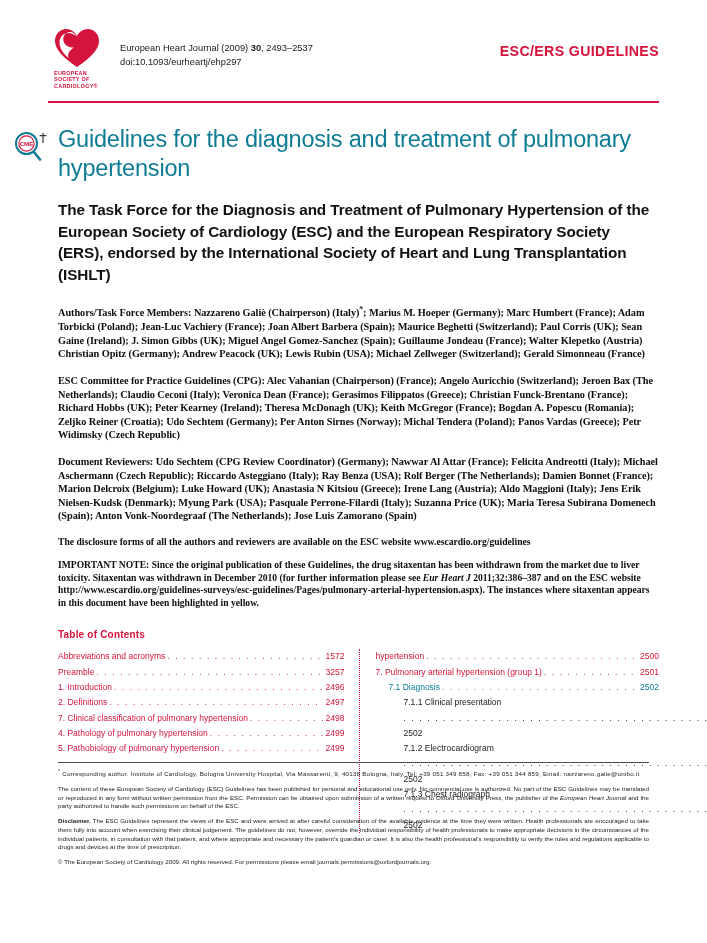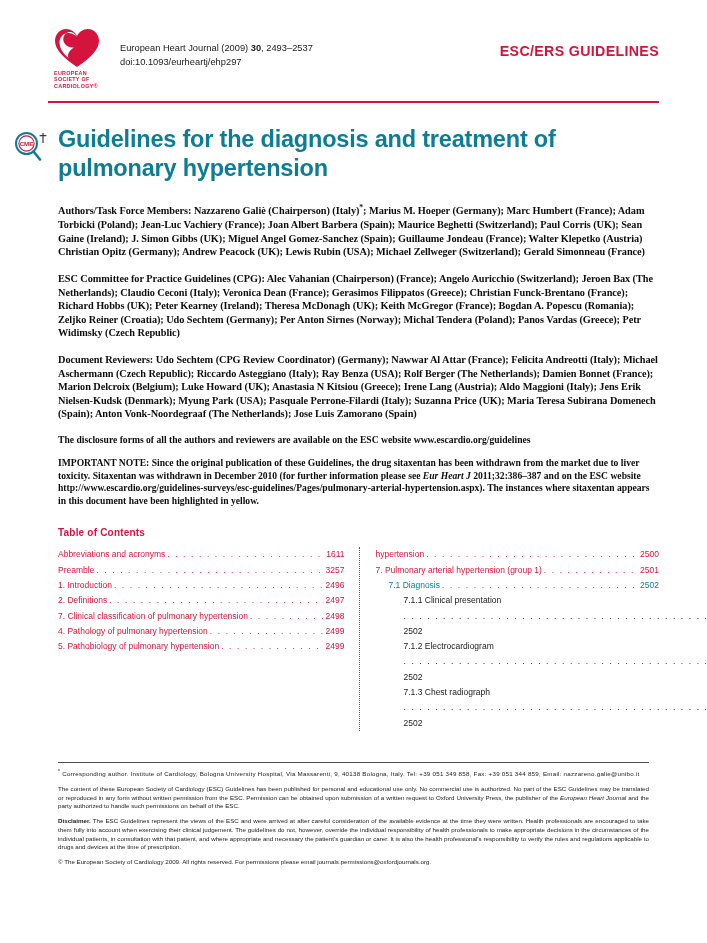--- a/index.html
+++ b/index.html
@@ -84,21 +84,21 @@
   .cme-badge {
     position: absolute;
     left: 12px;
     top: 6px;
     width: 38px;
     height: 32px;
   }
   .doc-title {
     color: #0d7c94;
     font-family: "Liberation Sans", sans-serif;
-    font-weight: bold;
+    font-weight: normal;
     font-size: 23.5px;
     line-height: 29px;
     letter-spacing: -0.2px;
     margin: 0;
   }
 
   .subtitle {
     margin: 16px 48px 0 58px;
     font-family: "Liberation Sans", sans-serif;
     font-weight: bold;
@@ -253,41 +253,42 @@
     <svg class="cme-badge" viewBox="0 0 38 32">
       <circle cx="14.5" cy="12.5" r="10.5" fill="none" stroke="#0d7c94" stroke-width="2"></circle>
       <circle cx="14.5" cy="12.5" r="7.6" fill="none" stroke="#d4143c" stroke-width="1.1"></circle>
       <text x="14.5" y="15.2" font-family="Liberation Sans, sans-serif" font-size="6.2" font-weight="bold" fill="#d4143c" text-anchor="middle">CME</text>
       <path d="M21.5 20.5 L28 28.5" stroke="#0d7c94" stroke-width="2.6" stroke-linecap="round"></path>
       <path d="M31 2 L31 12 M27.6 4.6 L34.4 4.6" stroke="#3a3a3a" stroke-width="1.2"></path>
     </svg>
     <h1 class="doc-title">Guidelines for the diagnosis and treatment of pulmonary hypertension</h1>
   </div>
 
+  <div class="subtitle">The Task Force for the Diagnosis and Treatment of Pulmonary Hypertension of the European Society of Cardiology (ESC) and the European Respiratory Society (ERS), endorsed by the International Society of Heart and Lung Transplantation (ISHLT)</div>
 
   <div class="people">
     <p><span>Authors/Task Force Members:</span><span> Nazzareno Galiè (Chairperson) (Italy)</span><sup>*</sup><span>; Marius M. Hoeper (Germany); Marc Humbert (France); Adam Torbicki (Poland); Jean-Luc Vachiery (France); Joan Albert Barbera (Spain); Maurice Beghetti (Switzerland); Paul Corris (UK); Sean Gaine (Ireland); J. Simon Gibbs (UK); Miguel Angel Gomez-Sanchez (Spain); Guillaume Jondeau (France); Walter Klepetko (Austria) Christian Opitz (Germany); Andrew Peacock (UK); Lewis Rubin (USA); Michael Zellweger (Switzerland); Gerald Simonneau (France)</span></p>
 
     <p><span>ESC Committee for Practice Guidelines (CPG):</span><span> Alec Vahanian (Chairperson) (France); Angelo Auricchio (Switzerland); Jeroen Bax (The Netherlands); Claudio Ceconi (Italy); Veronica Dean (France); Gerasimos Filippatos (Greece); Christian Funck-Brentano (France); Richard Hobbs (UK); Peter Kearney (Ireland); Theresa McDonagh (UK); Keith McGregor (France); Bogdan A. Popescu (Romania); Zeljko Reiner (Croatia); Udo Sechtem (Germany); Per Anton Sirnes (Norway); Michal Tendera (Poland); Panos Vardas (Greece); Petr Widimsky (Czech Republic)</span></p>
 
     <p><span>Document Reviewers:</span><span> Udo Sechtem (CPG Review Coordinator) (Germany); Nawwar Al Attar (France); Felicita Andreotti (Italy); Michael Aschermann (Czech Republic); Riccardo Asteggiano (Italy); Ray Benza (USA); Rolf Berger (The Netherlands); Damien Bonnet (France); Marion Delcroix (Belgium); Luke Howard (UK); Anastasia N Kitsiou (Greece); Irene Lang (Austria); Aldo Maggioni (Italy); Jens Erik Nielsen-Kudsk (Denmark); Myung Park (USA); Pasquale Perrone-Filardi (Italy); Suzanna Price (UK); Maria Teresa Subirana Domenech (Spain); Anton Vonk-Noordegraaf (The Netherlands); Jose Luis Zamorano (Spain)</span></p>
   </div>
 
   <div class="disclosure">The disclosure forms of all the authors and reviewers are available on the ESC website www.escardio.org/guidelines</div>
 
   <div class="important-note"><span>IMPORTANT NOTE:</span><span> Since the original publication of these Guidelines, the drug sitaxentan has been withdrawn from the market due to liver toxicity. Sitaxentan was withdrawn in December 2010 (for further information please see </span><em>Eur Heart J</em><span> 2011;32:386–387 and on the ESC website http://www.escardio.org/guidelines-surveys/esc-guidelines/Pages/pulmonary-arterial-hypertension.aspx). The instances where sitaxentan appears in this document have been highlighted in yellow.</span></div>
 
   <div class="toc-heading">Table of Contents</div>
 
   <div class="toc">
     <div class="toc-col left">
       <div class="toc-line">
           <span class="lbl">Abbreviations and acronyms</span>
           <span class="dots">. . . . . . . . . . . . . . . . . . . . . . . . . . . . . . . . . . . . . . . . . . . . . .</span>
-          <span class="pg">1611</span>
+          <span class="pg">1572</span>
         </div>
       <div class="toc-line">
           <span class="lbl">Preamble</span>
           <span class="dots">. . . . . . . . . . . . . . . . . . . . . . . . . . . . . . . . . . . . . . . . . . . . . .</span>
           <span class="pg">3257</span>
         </div>
       <div class="toc-line">
           <span class="lbl">1. Introduction</span>
           <span class="dots">. . . . . . . . . . . . . . . . . . . . . . . . . . . . . . . . . . . . . . . . . . . . . .</span>
           <span class="pg">2496</span>

